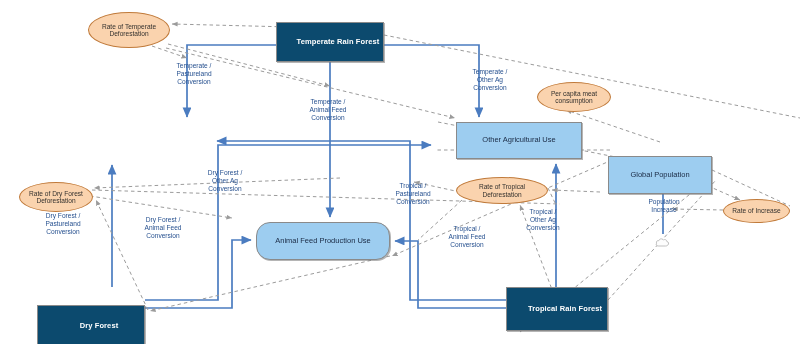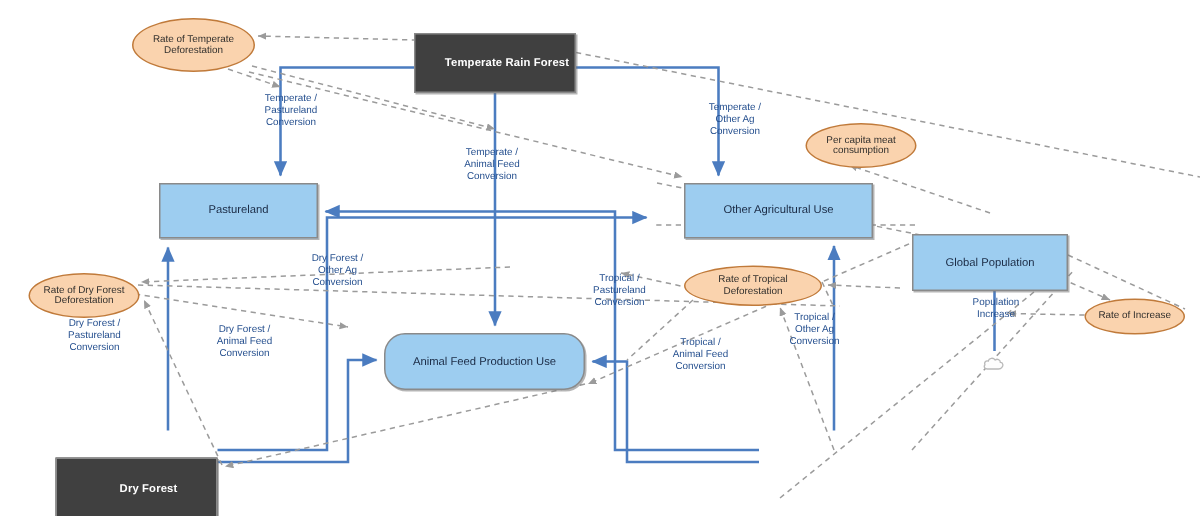--- a/index.html
+++ b/index.html
@@ -30,21 +30,21 @@
     align-items: center;
     justify-content: center;
     text-align: center;
     line-height: 1.12;
   }
   .stock {
     border: 1px solid #8a8a8a;
     box-shadow: 1px 1px 0 rgba(120,120,120,0.55);
   }
   .stock-green {
-    background: #404040;
+    background: #0c4a6e;
     color: #ffffff;
     font-weight: bold;
     font-size: 7.5px;
     letter-spacing: .1px;
     padding-left: 16px;
   }
   .stock-blue {
     background: #9dcdf0;
     color: #1a2a44;
     font-size: 7.5px;
@@ -149,24 +149,24 @@
       <path d="M520,332 L700,186"></path>
     </g>
   </svg>
 
   <div class="node stock stock-green" style="left:276px; top:22px; width:108px; height:40px;">
     <span>Temperate Rain Forest</span>
   </div>
   <div class="node stock stock-green" style="left:37px; top:279px; width:108px; height:42px;margin-top:26px;">
     <span>Dry Forest</span>
   </div>
-
-  <div class="node stock stock-blue" style="left:106px; top:122px; width:106px; height:37px;">
-    <span>Pastureland</span>
-  </div>
+  <div class="node stock stock-green" style="left:506px; top:287px; width:102px; height:44px;">
+    <span>Tropical Rain Forest</span>
+  </div>
+
   <div class="node stock stock-blue" style="left:436px; top:122px; width:126px; height:37px;margin-left:20px;">
     <span>Other Agricultural Use</span>
   </div>
   <div class="node stock stock-blue" style="left:256px; top:222px; width:134px; height:38px;border-radius:14px;">
     <span>Animal Feed Production Use</span>
   </div>
   <div class="node stock stock-blue" style="left:608px; top:140px; width:104px; height:38px;margin-top:16px;">
     <span>Global Population</span>
   </div>
 

